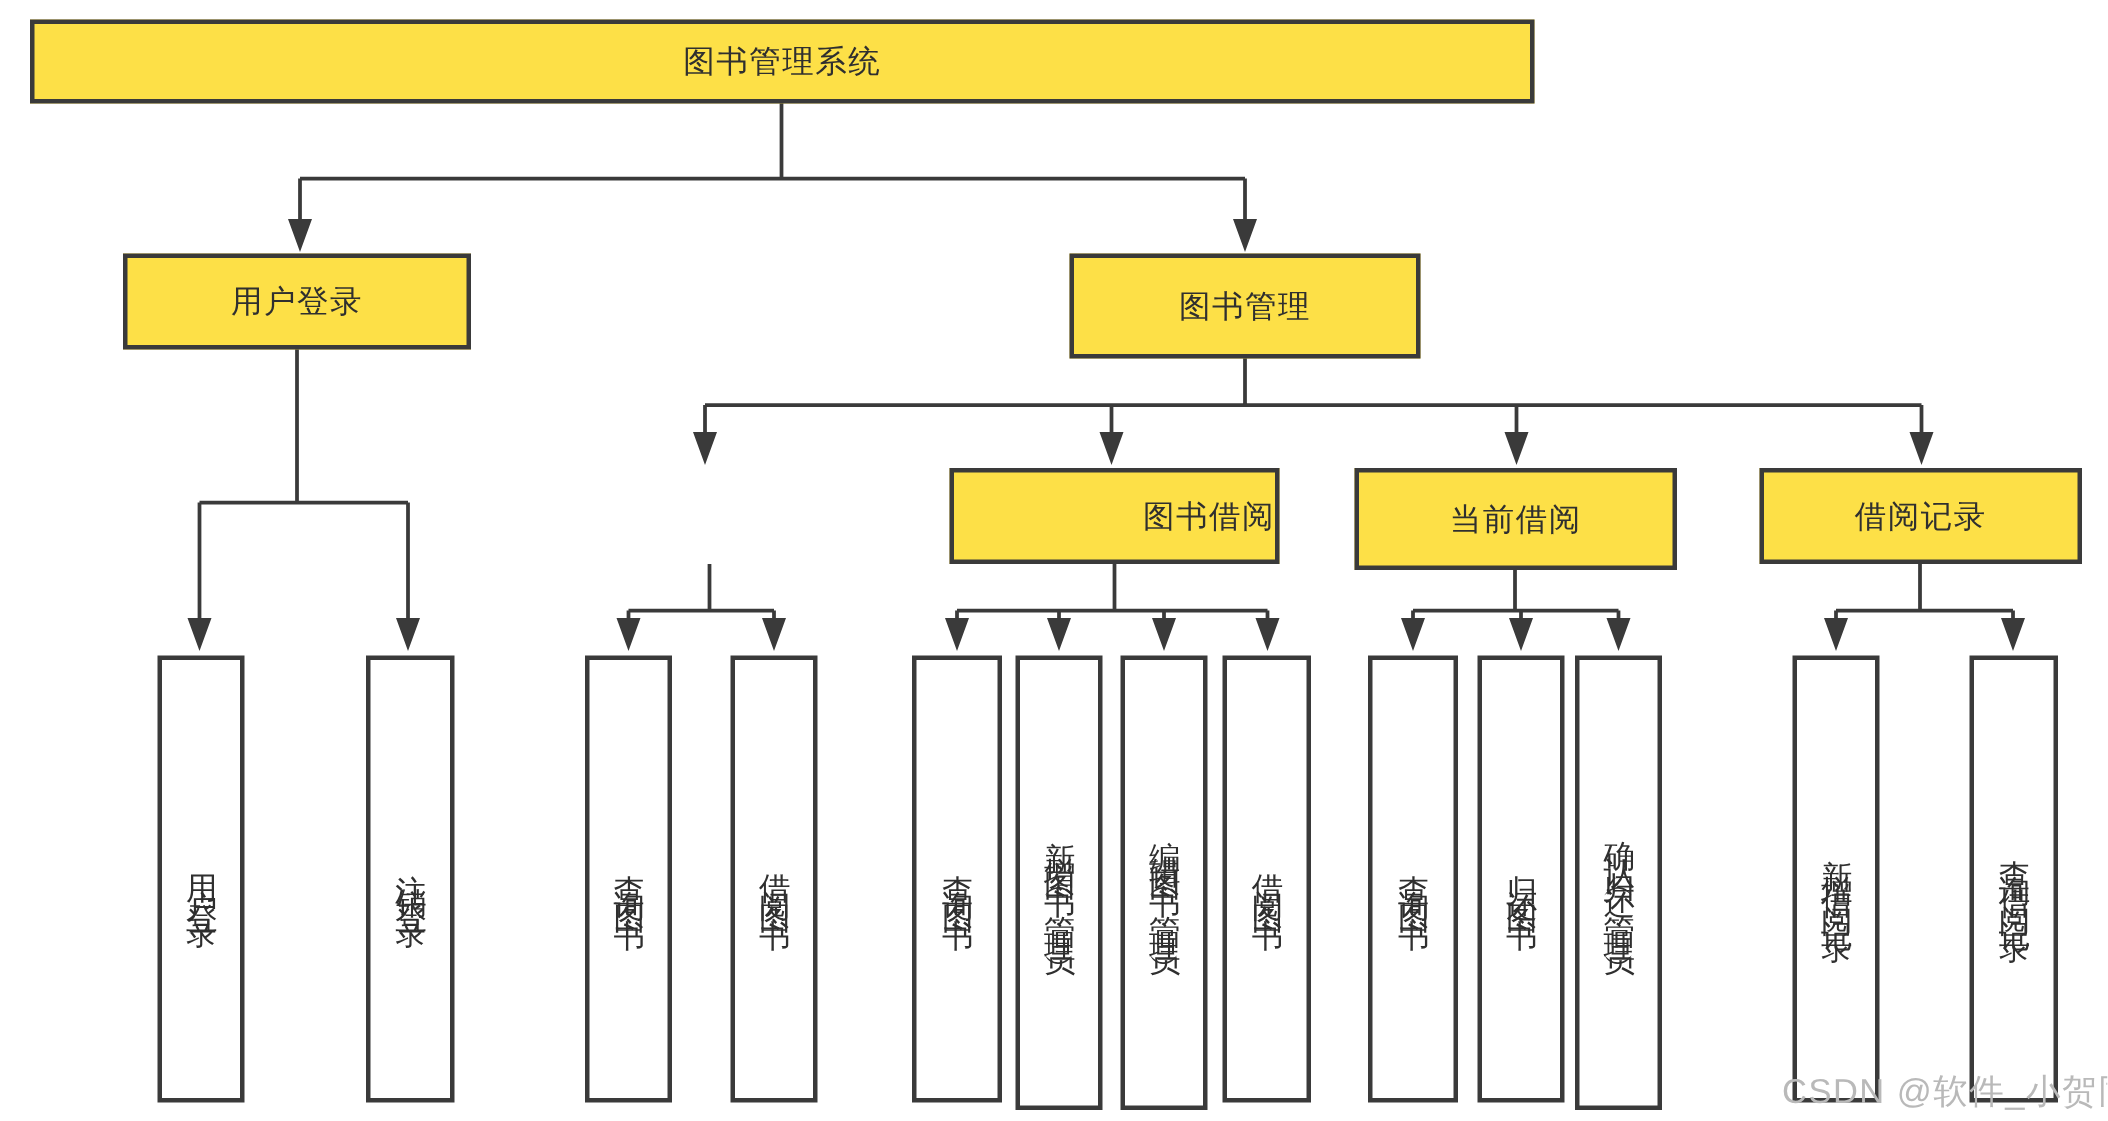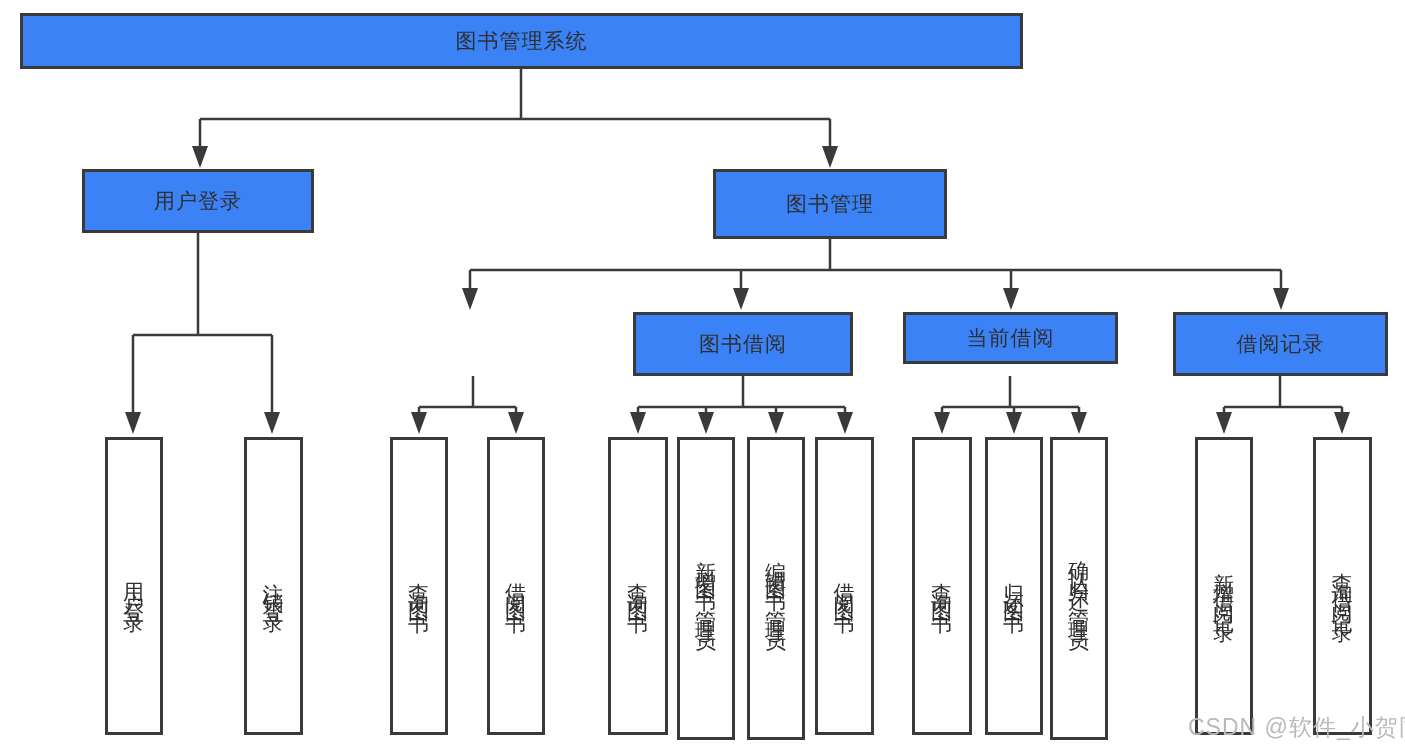--- a/index.html
+++ b/index.html
@@ -8,21 +8,21 @@
     width:1405px;height:747px;
     background:#fff;
     font-family:"Liberation Sans","DejaVu Sans",sans-serif;
     overflow:hidden;
   }
   #connectors{position:absolute;left:0;top:0;width:1405px;height:747px;}
   .hbox{
     position:absolute;
     box-sizing:border-box;
     border:3px solid #3a3a3a;
-    background:#3b82f6;
+    background:#fde047;
     display:flex;align-items:center;justify-content:center;
     font-size:21px;color:#2f2f2f;
     letter-spacing:1px;
     z-index:2;
   }
   .leaf{
     position:absolute;
     box-sizing:border-box;
     border:3px solid #3a3a3a;
     background:#fff;
@@ -77,24 +77,24 @@
     <span>图书管理系统</span>
   </div>
 
   <div class="hbox" style="left:82px;top:169px;width:232px;height:64px;">
     <span>用户登录</span>
   </div>
   <div class="hbox" style="left:713px;top:169px;width:234px;height:70px;">
     <span>图书管理</span>
   </div>
 
-  <div class="hbox" style="left:633px;top:312px;width:220px;height:64px;">
+  <div class="hbox" style="left:633px;top:312px;width:220px;height:64px;justify-content:flex-end;">
     <span>图书借阅</span>
   </div>
-  <div class="hbox" style="left:903px;top:312px;width:215px;height:52px;">
+  <div class="hbox" style="left:903px;top:312px;width:215px;height:68px;">
     <span>当前借阅</span>
   </div>
   <div class="hbox" style="left:1173px;top:312px;width:215px;height:64px;">
     <span>借阅记录</span>
   </div>
 
   <div class="leaf" style="left:105px;width:58px;">
     <span>用户登录</span>
   </div>
   <div class="leaf" style="left:244px;width:59px;">

